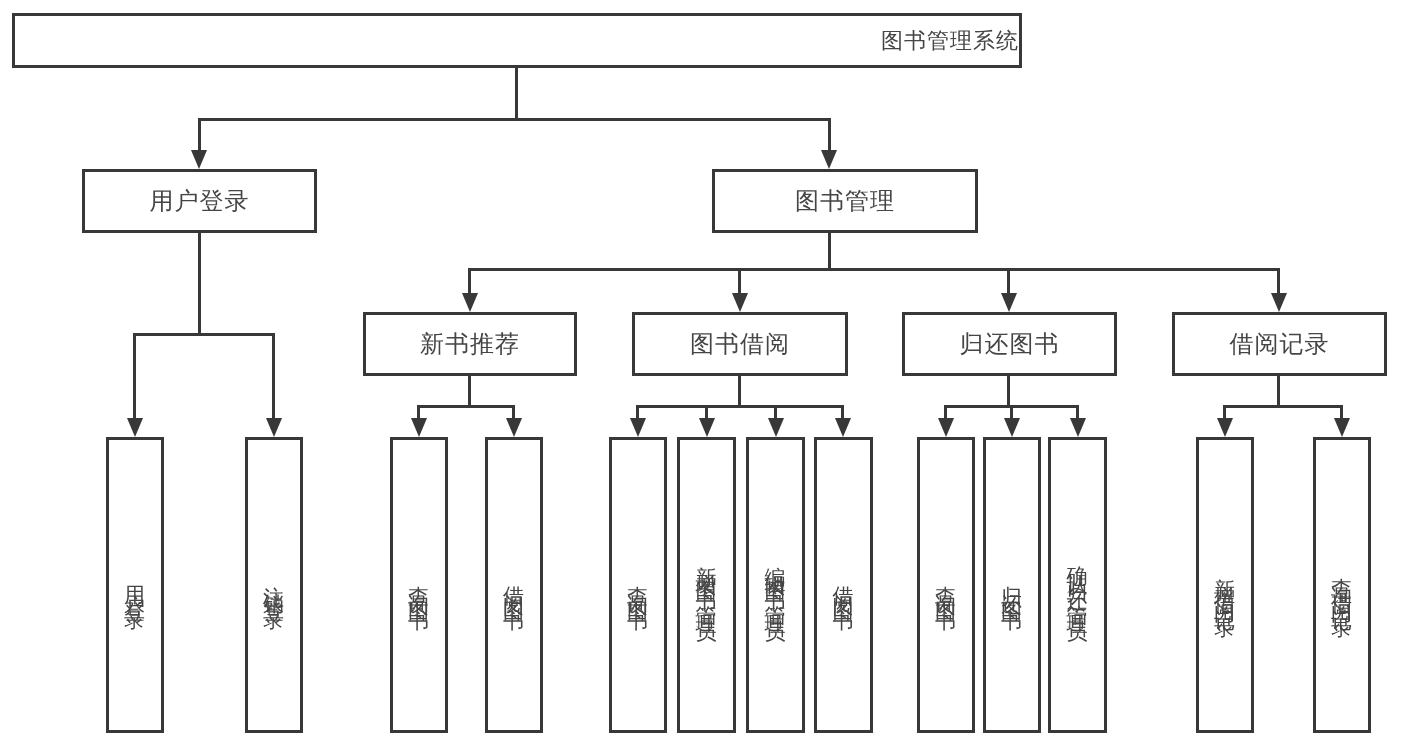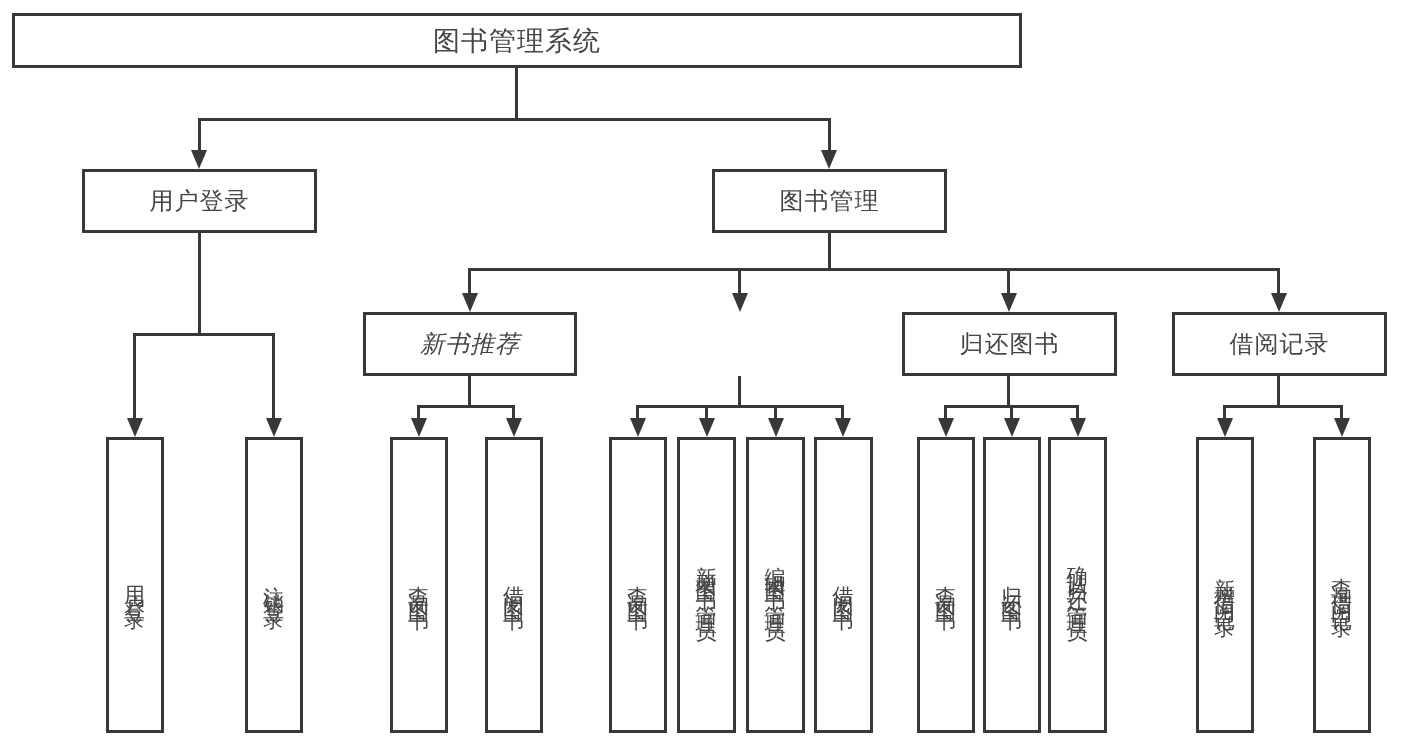--- a/index.html
+++ b/index.html
@@ -9,21 +9,21 @@
   }
   html,body{margin:0;padding:0;background:#fff;}
   .canvas{
     position:relative;width:1405px;height:747px;background:#fff;overflow:hidden;
     font-family:"Liberation Sans","DejaVu Sans",sans-serif;color:var(--text);
   }
   .hbox{
     position:absolute;box-sizing:border-box;background:#fff;border:3px solid var(--line);
     display:flex;align-items:center;justify-content:center;font-size:24px;letter-spacing:1px;
   }
-  .rootbox{font-size:27px;}
+  .rootbox{font-size:22px;justify-content:flex-end;}
   .vbox{
     position:absolute;box-sizing:border-box;background:#fff;border:3px solid var(--line);
     display:flex;align-items:center;justify-content:center;height:296px;top:437px;
   }
   .vbox span{
     writing-mode:vertical-rl;text-orientation:mixed;font-size:21px;letter-spacing:8px;
     line-height:1;white-space:nowrap;
   }
   .vline{position:absolute;width:3px;background:var(--line);}
   .hline{position:absolute;height:3px;background:var(--line);}
@@ -49,21 +49,21 @@
   <div class="vline" style="left:515px;top:68px;height:53px;"></div>
   <div class="hline" style="left:198px;top:118px;width:633px;"></div>
   <div class="vline" style="left:198px;top:118px;height:34px;"></div>
   <div class="arr" style="left:191px;top:150px;"></div>
   <div class="vline" style="left:828px;top:118px;height:34px;"></div>
   <div class="arr" style="left:821px;top:150px;"></div>
 
   <div class="hbox" style="left:82px;top:169px;width:235px;height:64px;">
     <span>用户登录</span>
   </div>
-  <div class="hbox" style="left:712px;top:169px;width:235px;height:64px;">
+  <div class="hbox" style="left:712px;top:169px;width:266px;height:64px;">
     <span>图书管理</span>
   </div>
 
   <div class="vline" style="left:198px;top:233px;height:103px;"></div>
   <div class="hline" style="left:133px;top:333px;width:142px;"></div>
   <div class="vline" style="left:133px;top:333px;height:87px;"></div>
   <div class="arr" style="left:127px;top:418px;"></div>
   <div class="vline" style="left:272px;top:333px;height:87px;"></div>
   <div class="arr" style="left:266px;top:418px;"></div>
 
@@ -71,22 +71,25 @@
   <div class="hline" style="left:468px;top:268px;width:812px;"></div>
   <div class="vline" style="left:468px;top:268px;height:27px;"></div>
   <div class="arr" style="left:462px;top:293px;"></div>
   <div class="vline" style="left:738px;top:268px;height:27px;"></div>
   <div class="arr" style="left:732px;top:293px;"></div>
   <div class="vline" style="left:1007px;top:268px;height:27px;"></div>
   <div class="arr" style="left:1001px;top:293px;"></div>
   <div class="vline" style="left:1277px;top:268px;height:27px;"></div>
   <div class="arr" style="left:1271px;top:293px;"></div>
 
-  <div class="hbox" style="left:363px;top:312px;width:214px;height:64px;font-style:italic;">
+  <div class="hbox" style="left:363px;top:312px;width:214px;height:64px;">
     <span>新书推荐</span>
+  </div>
+  <div class="hbox" style="left:632px;top:312px;width:216px;height:64px;">
+    <span>图书借阅</span>
   </div>
   <div class="hbox" style="left:902px;top:312px;width:215px;height:64px;">
     <span>归还图书</span>
   </div>
   <div class="hbox" style="left:1172px;top:312px;width:215px;height:64px;">
     <span>借阅记录</span>
   </div>
 
   <div class="vline" style="left:468px;top:376px;height:32px;"></div>
   <div class="hline" style="left:417px;top:405px;width:98px;"></div>

